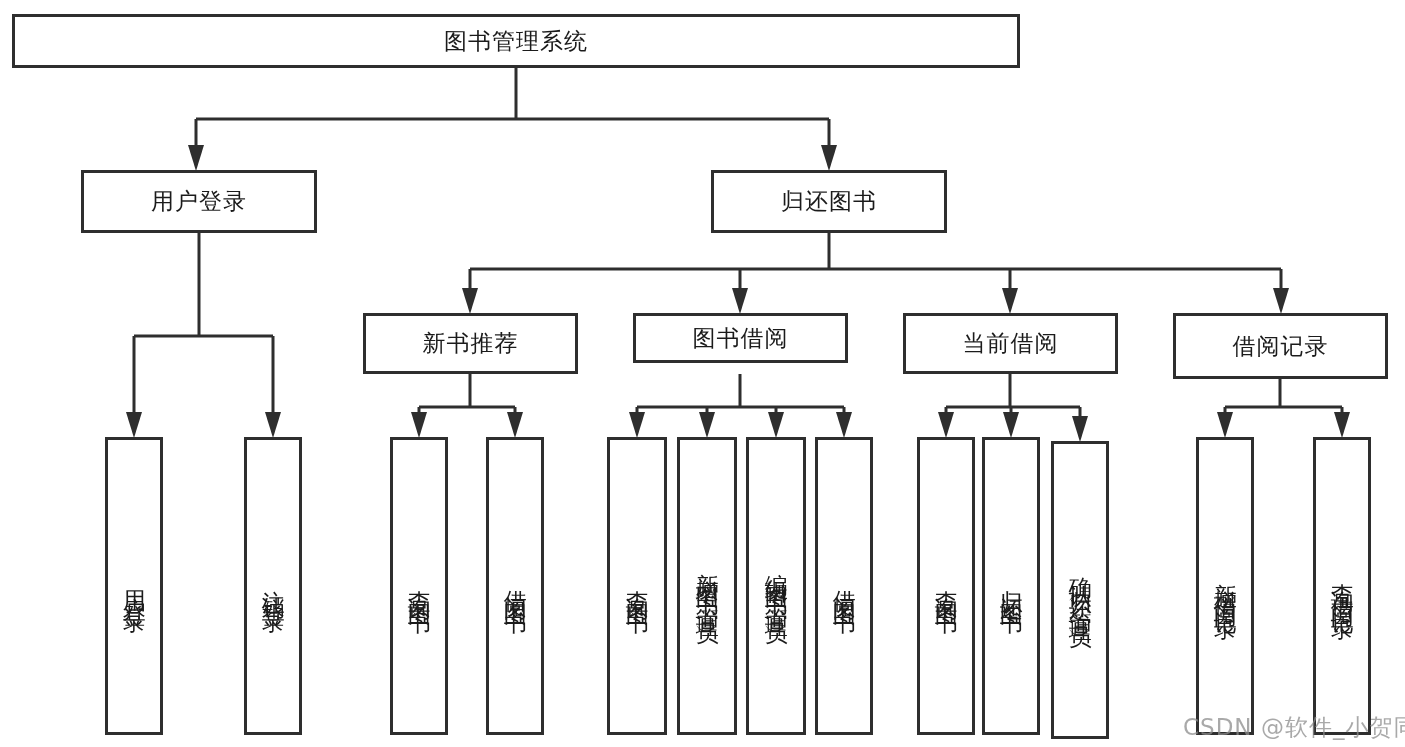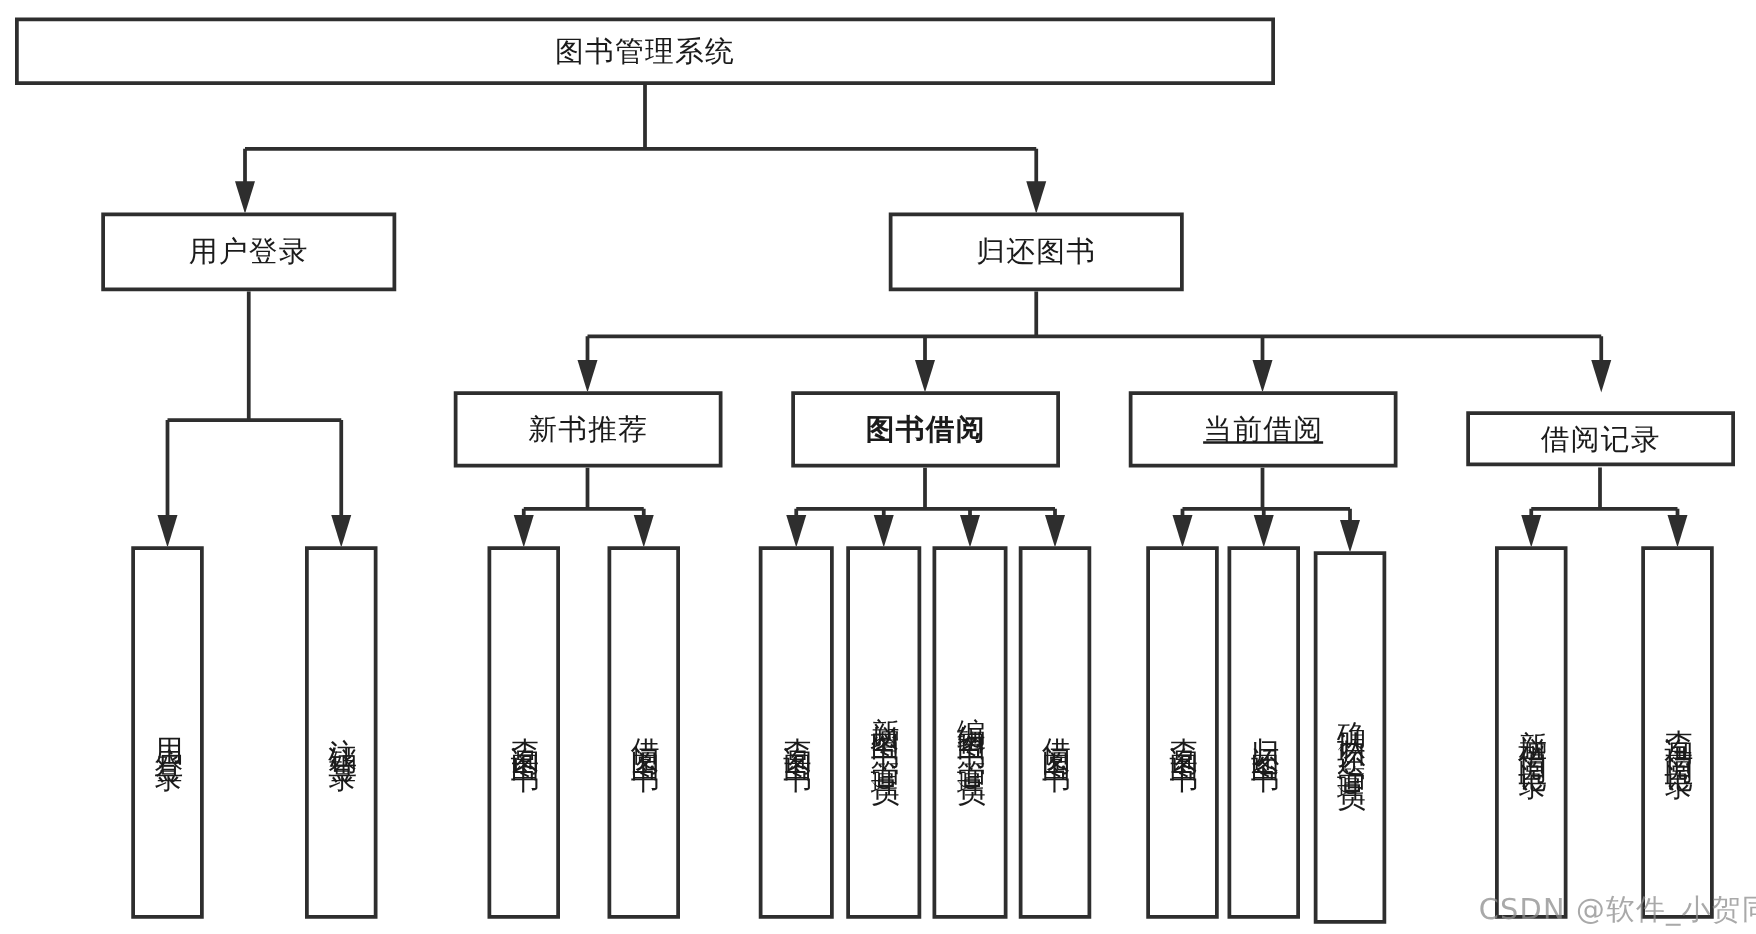--- a/index.html
+++ b/index.html
@@ -16,23 +16,23 @@
   .vnode{z-index:2;}
   .vnode span{
     writing-mode:vertical-rl;text-orientation:mixed;
     letter-spacing:7px;font-size:23px;color:#1b1b1b;line-height:1.1;
   }
   
   .b-root{left:12px;top:14px;width:1008px;height:54px;}
   .b-l2a{left:81px;top:170px;width:236px;height:63px;}
   .b-l2b{left:711px;top:170px;width:236px;height:63px;}
   .b-l3a{left:363px;top:313px;width:215px;height:61px;}
-  .b-l3b{left:633px;top:313px;width:215px;height:61px;font-weight:bold;}
-  .b-l3c{left:903px;top:313px;width:215px;height:61px;text-decoration:underline;}
-  .b-l3d{left:1173px;top:313px;width:215px;height:44px;margin-top:16px;}
+  .b-l3b{left:633px;top:313px;width:215px;height:50px;}
+  .b-l3c{left:903px;top:313px;width:215px;height:61px;}
+  .b-l3d{left:1173px;top:313px;width:215px;height:66px;}
   
   .leaf{top:437px;width:58px;height:298px;}
   .lf-a1{left:105px;}  .lf-a2{left:244px;}
   .lf-b1{left:390px;}  .lf-b2{left:486px;}
   .lf-c1{left:607px;width:60px;} .lf-c2{left:677px;width:60px;}
   .lf-c3{left:746px;width:60px;} .lf-c4{left:815px;}
   .lf-d1{left:917px;}  .lf-d2{left:982px;}
   .lf-d3{left:1051px;top:441px;}
   .lf-e1{left:1196px;} .lf-e2{left:1313px;}
   #watermark{

